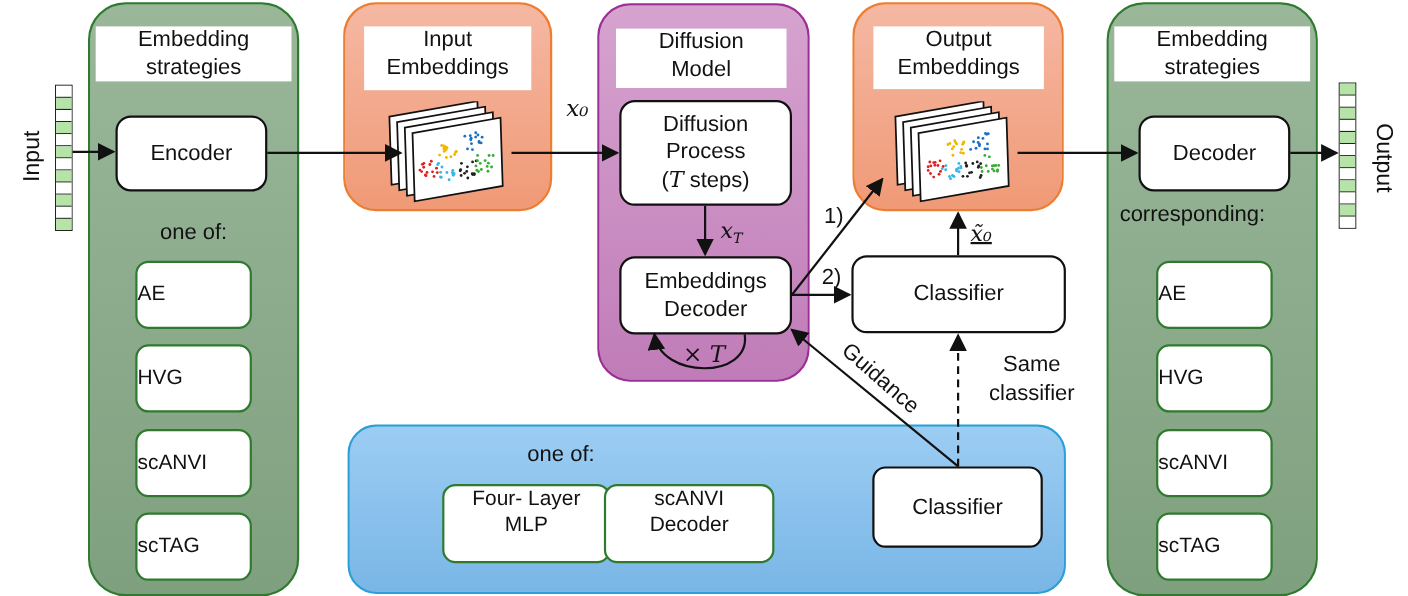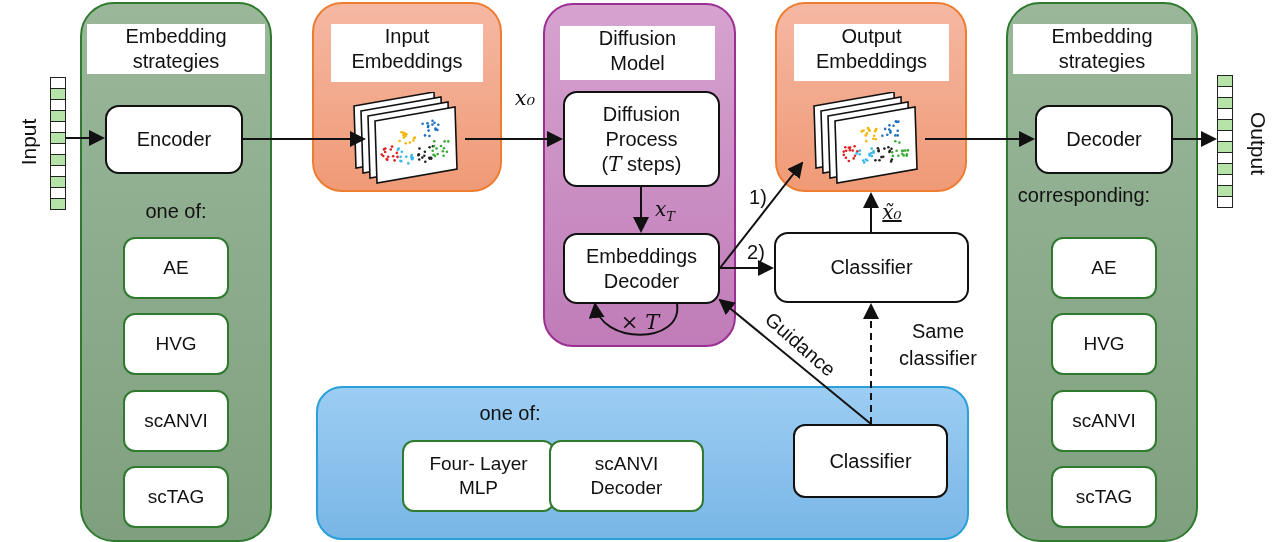--- a/index.html
+++ b/index.html
@@ -8,21 +8,21 @@
     .abs { position: absolute; box-sizing: border-box; }
     .panel-green { background: linear-gradient(#9ab79a, #7fa07f); border: 2px solid #2f7a2f; border-radius: 34px; }
     .panel-orange { background: linear-gradient(#f5b8a3, #f09a76); border: 2px solid #ed7d31; border-radius: 30px; }
     .panel-purple { background: linear-gradient(#d6a3cf, #c07cb8); border: 2px solid #9b2f94; border-radius: 30px; }
     .panel-blue { background: linear-gradient(#9ccdf3, #79b6e6); border: 2px solid #2a9fd8; border-radius: 26px; }
     .title-box { background: #fff; text-align: center; font-size: 20px; line-height: 25px;
                  display: flex; align-items: center; }
     .node { background: #fff; border: 2px solid #111; border-radius: 14px; text-align: center;
             font-size: 20px; line-height: 25px; display: flex; align-items: center; justify-content: center; }
     .opt { background: #fff; border: 2px solid #2f7a2f; border-radius: 12px; text-align: center;
-           font-size: 19px; line-height: 24px; display: flex; align-items: center; justify-content: center; }
+           font-size: 19px; line-height: 24px; display: flex; align-items: center; justify-content: flex-start; }
     .label { font-size: 20px; text-align: center; white-space: nowrap; }
     .math { font-family: "DejaVu Serif", "Liberation Serif", serif; font-style: italic; }
     .vec { display: flex; flex-direction: column; border: 1px solid #222; }
     .cell { width: 14px; height: 10px; border-bottom: 1px solid #222; box-sizing: content-box; }
     .cell:last-child { border-bottom: none; }
     svg.overlay { position: absolute; left: 0; top: 0; pointer-events: none; }
   </style>
 </head>
 <body>
 

